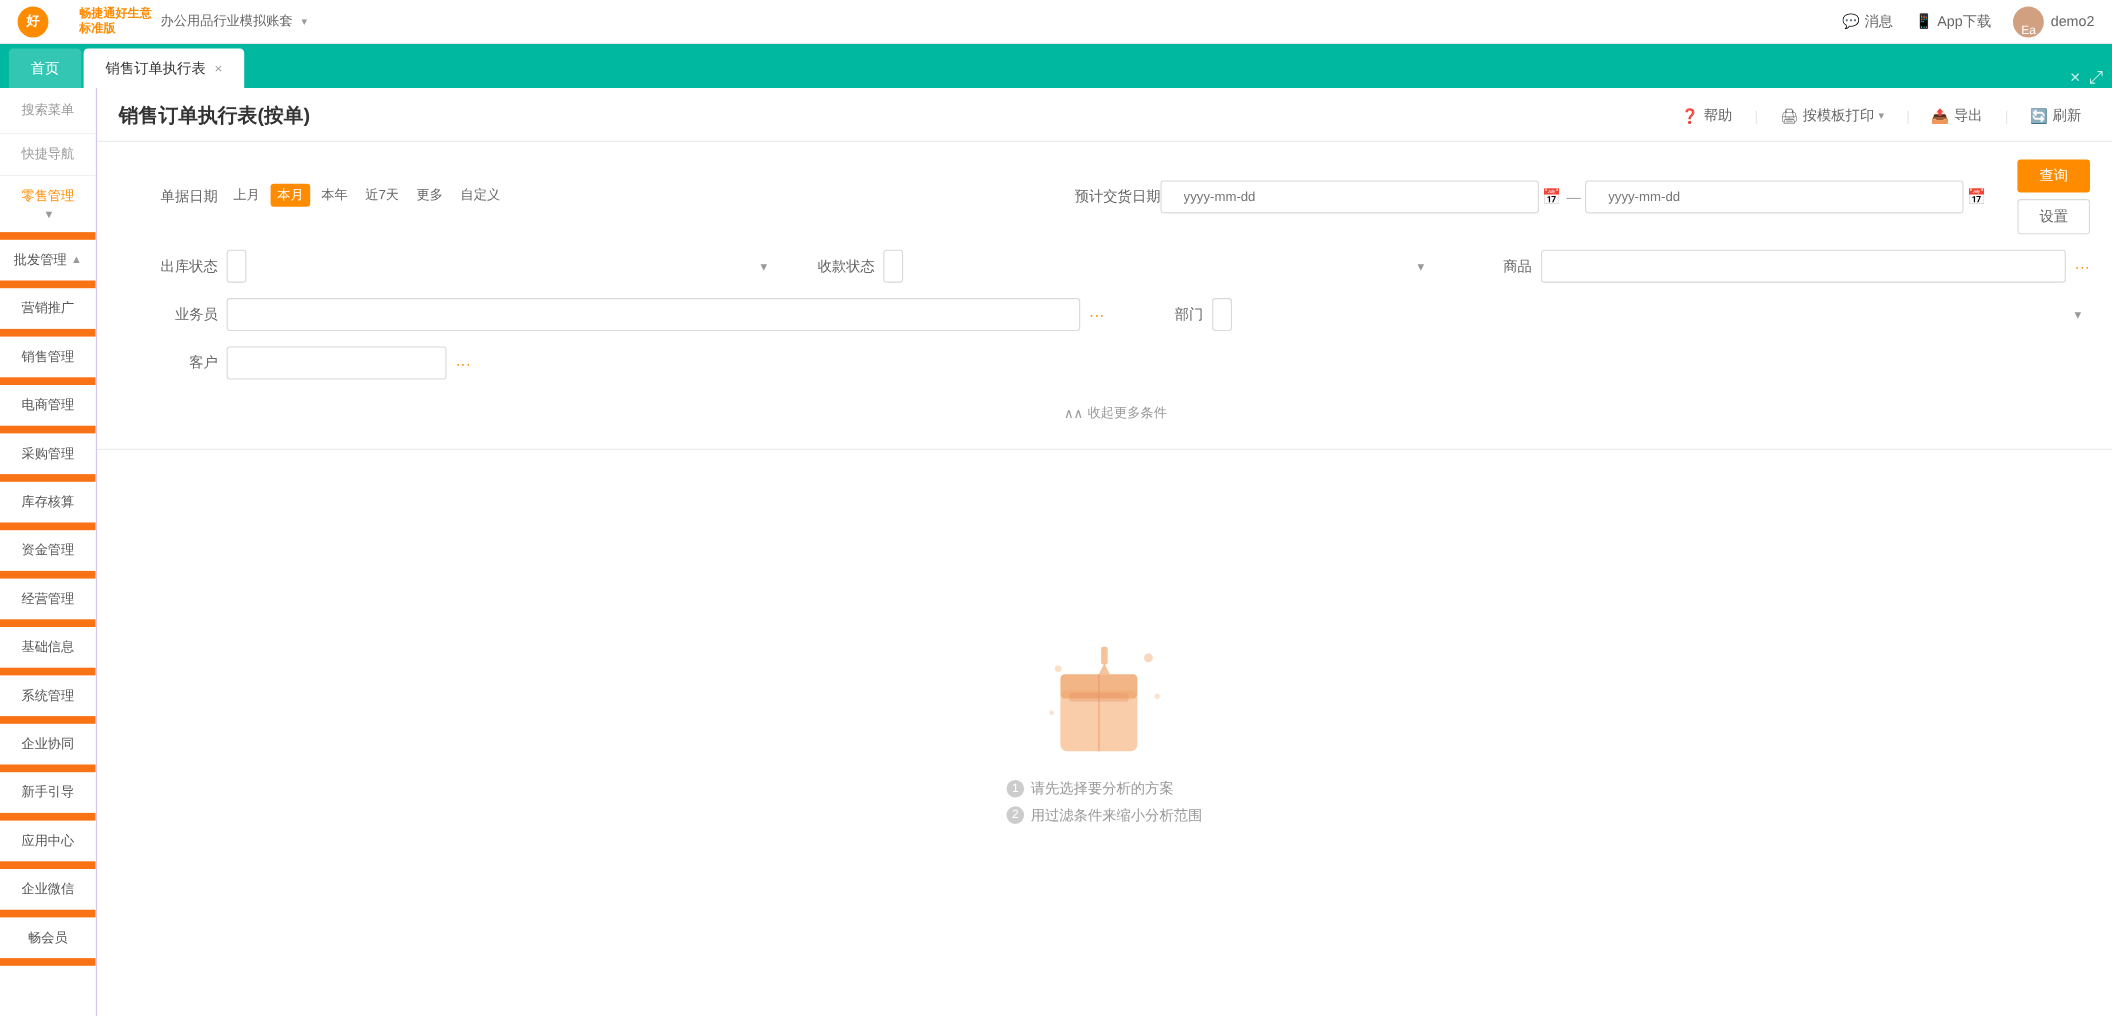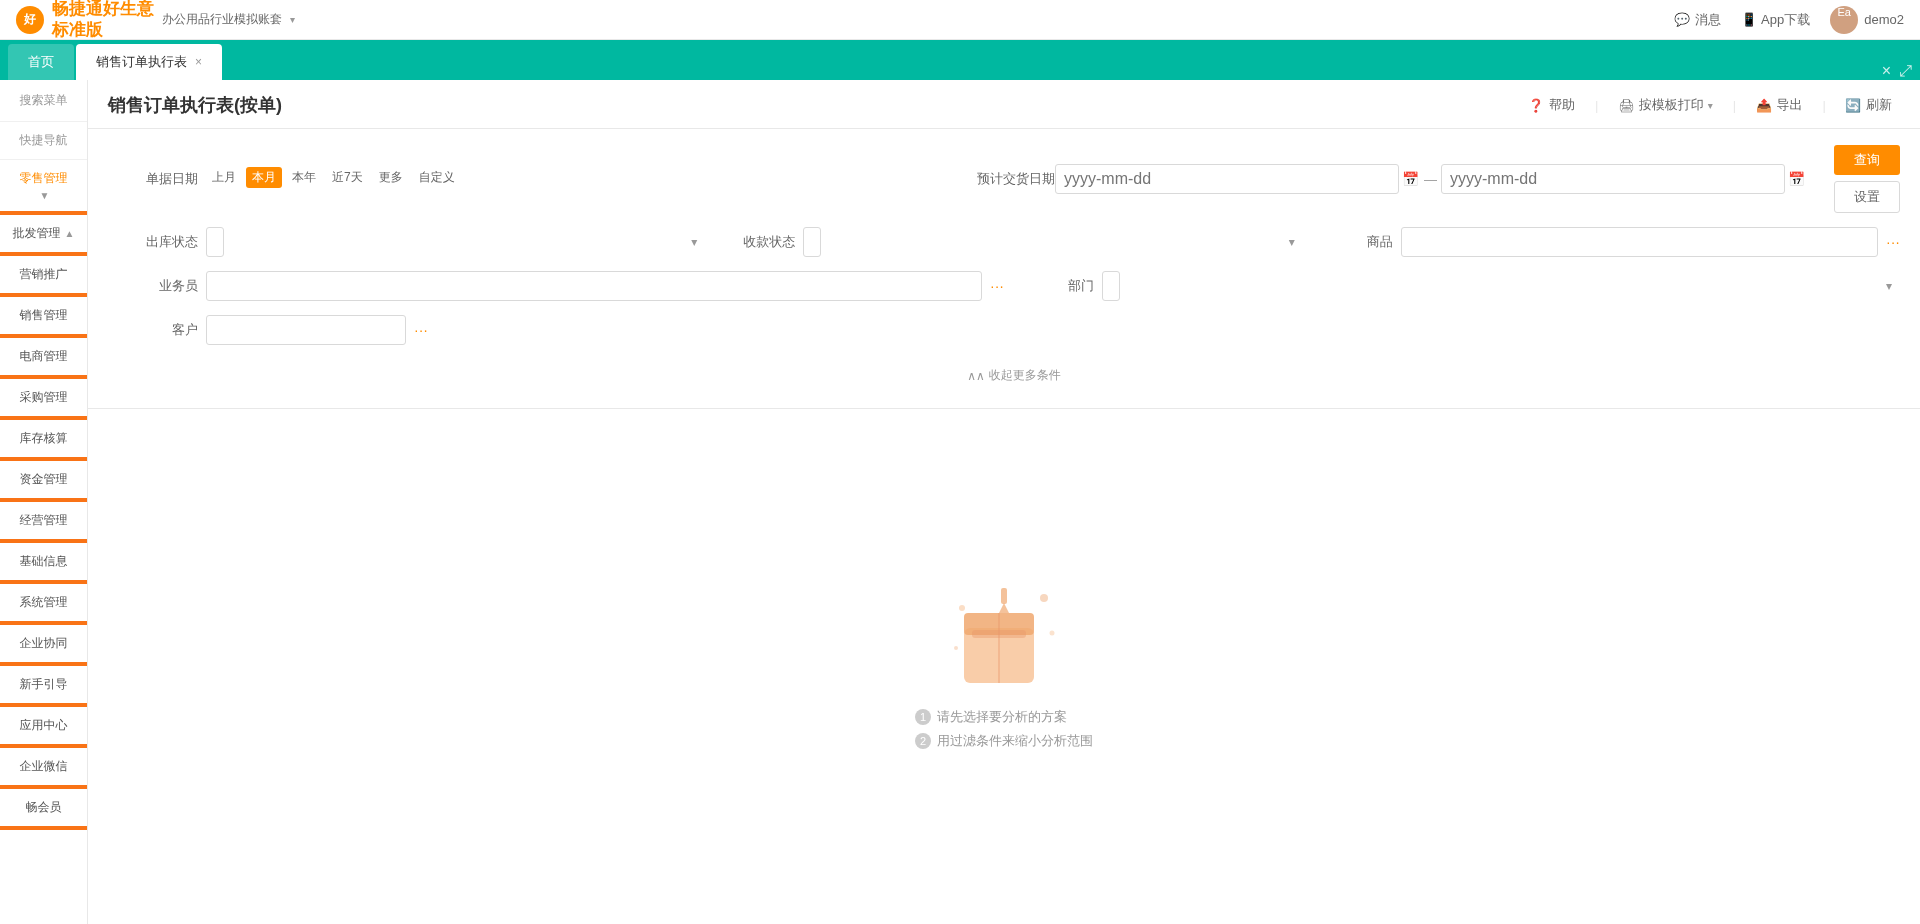--- a/index.html
+++ b/index.html
@@ -7,41 +7,41 @@
 
     
     .topbar { height: 40px; background: #fff; display: flex; align-items: center; justify-content: space-between; padding: 0 16px; border-bottom: 1px solid #e8e8e8; }
     .topbar-left { display: flex; align-items: center; gap: 8px; }
     .logo-icon { width: 28px; height: 28px; background: #ff8c00; border-radius: 50%; display: flex; align-items: center; justify-content: center; color: #fff; font-size: 12px; font-weight: bold; }
     .logo-text { font-size: 12px; color: #ff8c00; font-weight: bold; line-height: 1.2; }
     .app-title { font-size: 12px; color: #666; }
     .dropdown-icon { color: #999; font-size: 10px; cursor: pointer; }
     .topbar-right { display: flex; align-items: center; gap: 20px; }
     .topbar-btn { display: flex; align-items: center; gap: 4px; color: #666; font-size: 13px; cursor: pointer; }
-    .avatar { width: 28px; height: 28px; border-radius: 50%; background: #d0a080; display: flex; align-items: flex-start; justify-content: center; color: #fff; font-size: 11px; overflow: hidden; }
+    .avatar { width: 28px; height: 28px; border-radius: 50%; background: #d0a080; display: flex; align-items: flex-end; justify-content: center; color: #fff; font-size: 11px; overflow: hidden; }
 
     
     .navtabs { height: 40px; background: #00b8a0; display: flex; align-items: flex-end; padding: 0 0 0 0; gap: 0; }
     .nav-tab { height: 36px; padding: 0 20px; display: flex; align-items: center; color: #fff; font-size: 13px; cursor: pointer; border-radius: 4px 4px 0 0; margin-right: 2px; position: relative; }
     .nav-tab.home { background: rgba(255,255,255,0.2); margin-left: 8px; }
     .nav-tab.active { background: #fff; color: #333; }
     .nav-tab-close { margin-left: 8px; color: #999; font-size: 12px; cursor: pointer; }
     .navtabs-right { margin-left: auto; display: flex; align-items: center; padding-right: 8px; gap: 8px; }
     .navtabs-icon-btn { color: #fff; cursor: pointer; font-size: 16px; opacity: 0.8; }
 
     
     .main-layout { display: flex; flex: 1; overflow: hidden; }
 
     
     .sidebar { width: 88px; background: #fff; border-right: 1px solid #e8e8e8; display: flex; flex-direction: column; overflow-y: auto; }
     .sidebar-search { padding: 8px; border-bottom: 1px solid #f0f0f0; }
     .sidebar-search-label { font-size: 12px; color: #999; text-align: center; cursor: pointer; padding: 4px; }
     .sidebar-quick { padding: 6px 8px; border-bottom: 1px solid #f0f0f0; }
     .sidebar-quick-label { font-size: 12px; color: #999; text-align: center; cursor: pointer; padding: 4px; }
-    .sidebar-item { padding: 10px 4px; text-align: left; cursor: pointer; color: #555; font-size: 12px; display: flex; flex-direction: column; align-items: center; gap: 3px; border-bottom: 4px solid #f97316; }
+    .sidebar-item { padding: 10px 4px; text-align: left; cursor: pointer; color: #555; font-size: 12px; display: flex; flex-direction: column; align-items: center; gap: 3px; border-bottom: 7px solid #f97316; }
     .sidebar-item.active { color: #ff8c00; }
     .sidebar-arrow { font-size: 10px; color: #999; margin-left: 2px; }
 
     
     .content-area { flex: 1; display: flex; flex-direction: column; overflow: hidden; background: #6d28d9; }
 
     
     .page-header { background: #fff; padding: 12px 20px 0 20px; border-bottom: 1px solid #e8e8e8; }
     .page-title-row { display: flex; align-items: center; justify-content: space-between; margin-bottom: 10px; }
     .page-title { font-size: 18px; font-weight: 600; color: #333; }
@@ -66,21 +66,21 @@
     
     .filter-main { flex: 1; padding-left: 20px; }
     .filter-row { display: flex; align-items: center; gap: 20px; margin-bottom: 14px; flex-wrap: wrap; }
     .filter-field { display: flex; align-items: center; gap: 8px; flex: 1; min-width: 240px; }
     .filter-label { font-size: 13px; color: #666; white-space: nowrap; width: 70px; text-align: right; }
     .filter-input { flex: 1; height: 30px; border: 1px solid #d9d9d9; border-radius: 3px; padding: 0 8px; font-size: 13px; color: #333; background: #fff; outline: none; }
     .filter-select { flex: 1; height: 30px; border: 1px solid #d9d9d9; border-radius: 3px; padding: 0 8px; font-size: 13px; color: #333; background: #fff; outline: none; appearance: none; cursor: pointer; }
     .filter-select-wrap { flex: 1; position: relative; }
     .filter-select-wrap::after { content: "▾"; position: absolute; right: 8px; top: 50%; transform: translateY(-50%); color: #999; font-size: 12px; pointer-events: none; }
     .filter-date-range { display: flex; align-items: center; gap: 4px; flex: 1; }
-    .filter-date-input { height: 30px; border: 1px solid #d9d9d9; border-radius: 3px; padding: 0 8px; font-size: 16px; color: #999; background: #fff; outline: none; flex: 1; min-width: 100px; }
+    .filter-date-input { height: 30px; border: 1px solid #d9d9d9; border-radius: 3px; padding: 0 20px; font-size: 12px; color: #999; background: #fff; outline: none; flex: 1; min-width: 100px; }
     .filter-date-sep { color: #999; }
     .filter-date-icon { color: #ff8c00; cursor: pointer; font-size: 14px; }
     .filter-dots { color: #ff8c00; cursor: pointer; font-size: 14px; }
     .date-tabs { display: flex; gap: 4px; margin-bottom: 4px; }
     .date-tab { font-size: 12px; color: #666; cursor: pointer; padding: 2px 6px; border-radius: 3px; }
     .date-tab.active { background: #ff8c00; color: #fff; border-radius: 3px; }
     .date-range-text { font-size: 12px; color: #999; }
 
     .collapse-bar { text-align: center; padding: 8px; cursor: pointer; color: #999; font-size: 12px; display: flex; align-items: center; justify-content: center; gap: 4px; }
 
@@ -96,21 +96,21 @@
     .hint-num { width: 16px; height: 16px; border-radius: 50%; background: #ccc; color: #fff; font-size: 11px; display: flex; align-items: center; justify-content: center; flex-shrink: 0; }
 
     .filter-field-wide { display: flex; align-items: center; gap: 8px; flex: 2; min-width: 320px; }
   </style>
 </head>
 <body>
 
 <div class="topbar">
   <div class="topbar-left">
     <div class="logo-icon">好</div>
-    <div class="logo-text" style="white-space:pre-line;font-size:17px;">畅捷通好生意
+    <div class="logo-text" style="white-space:pre-line;font-size:11px;margin-left:20px;">畅捷通好生意
 标准版</div>
     <div class="app-title">办公用品行业模拟账套</div>
     <span class="dropdown-icon">▾</span>
   </div>
   <div class="topbar-right">
     <div class="topbar-btn">
       <span>💬</span>
       <span>消息</span>
     </div>
     <div class="topbar-btn">

